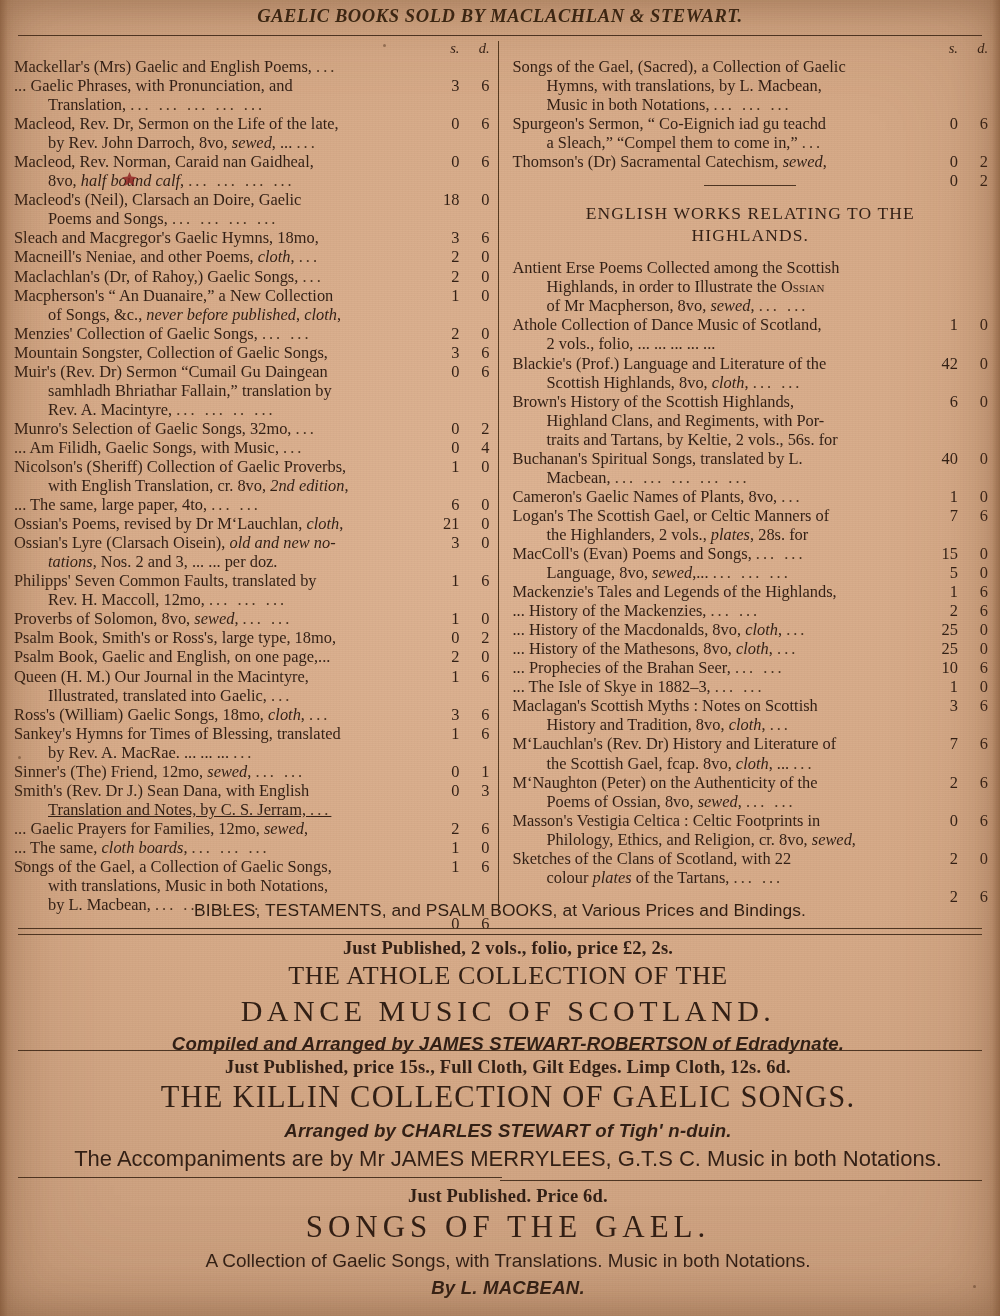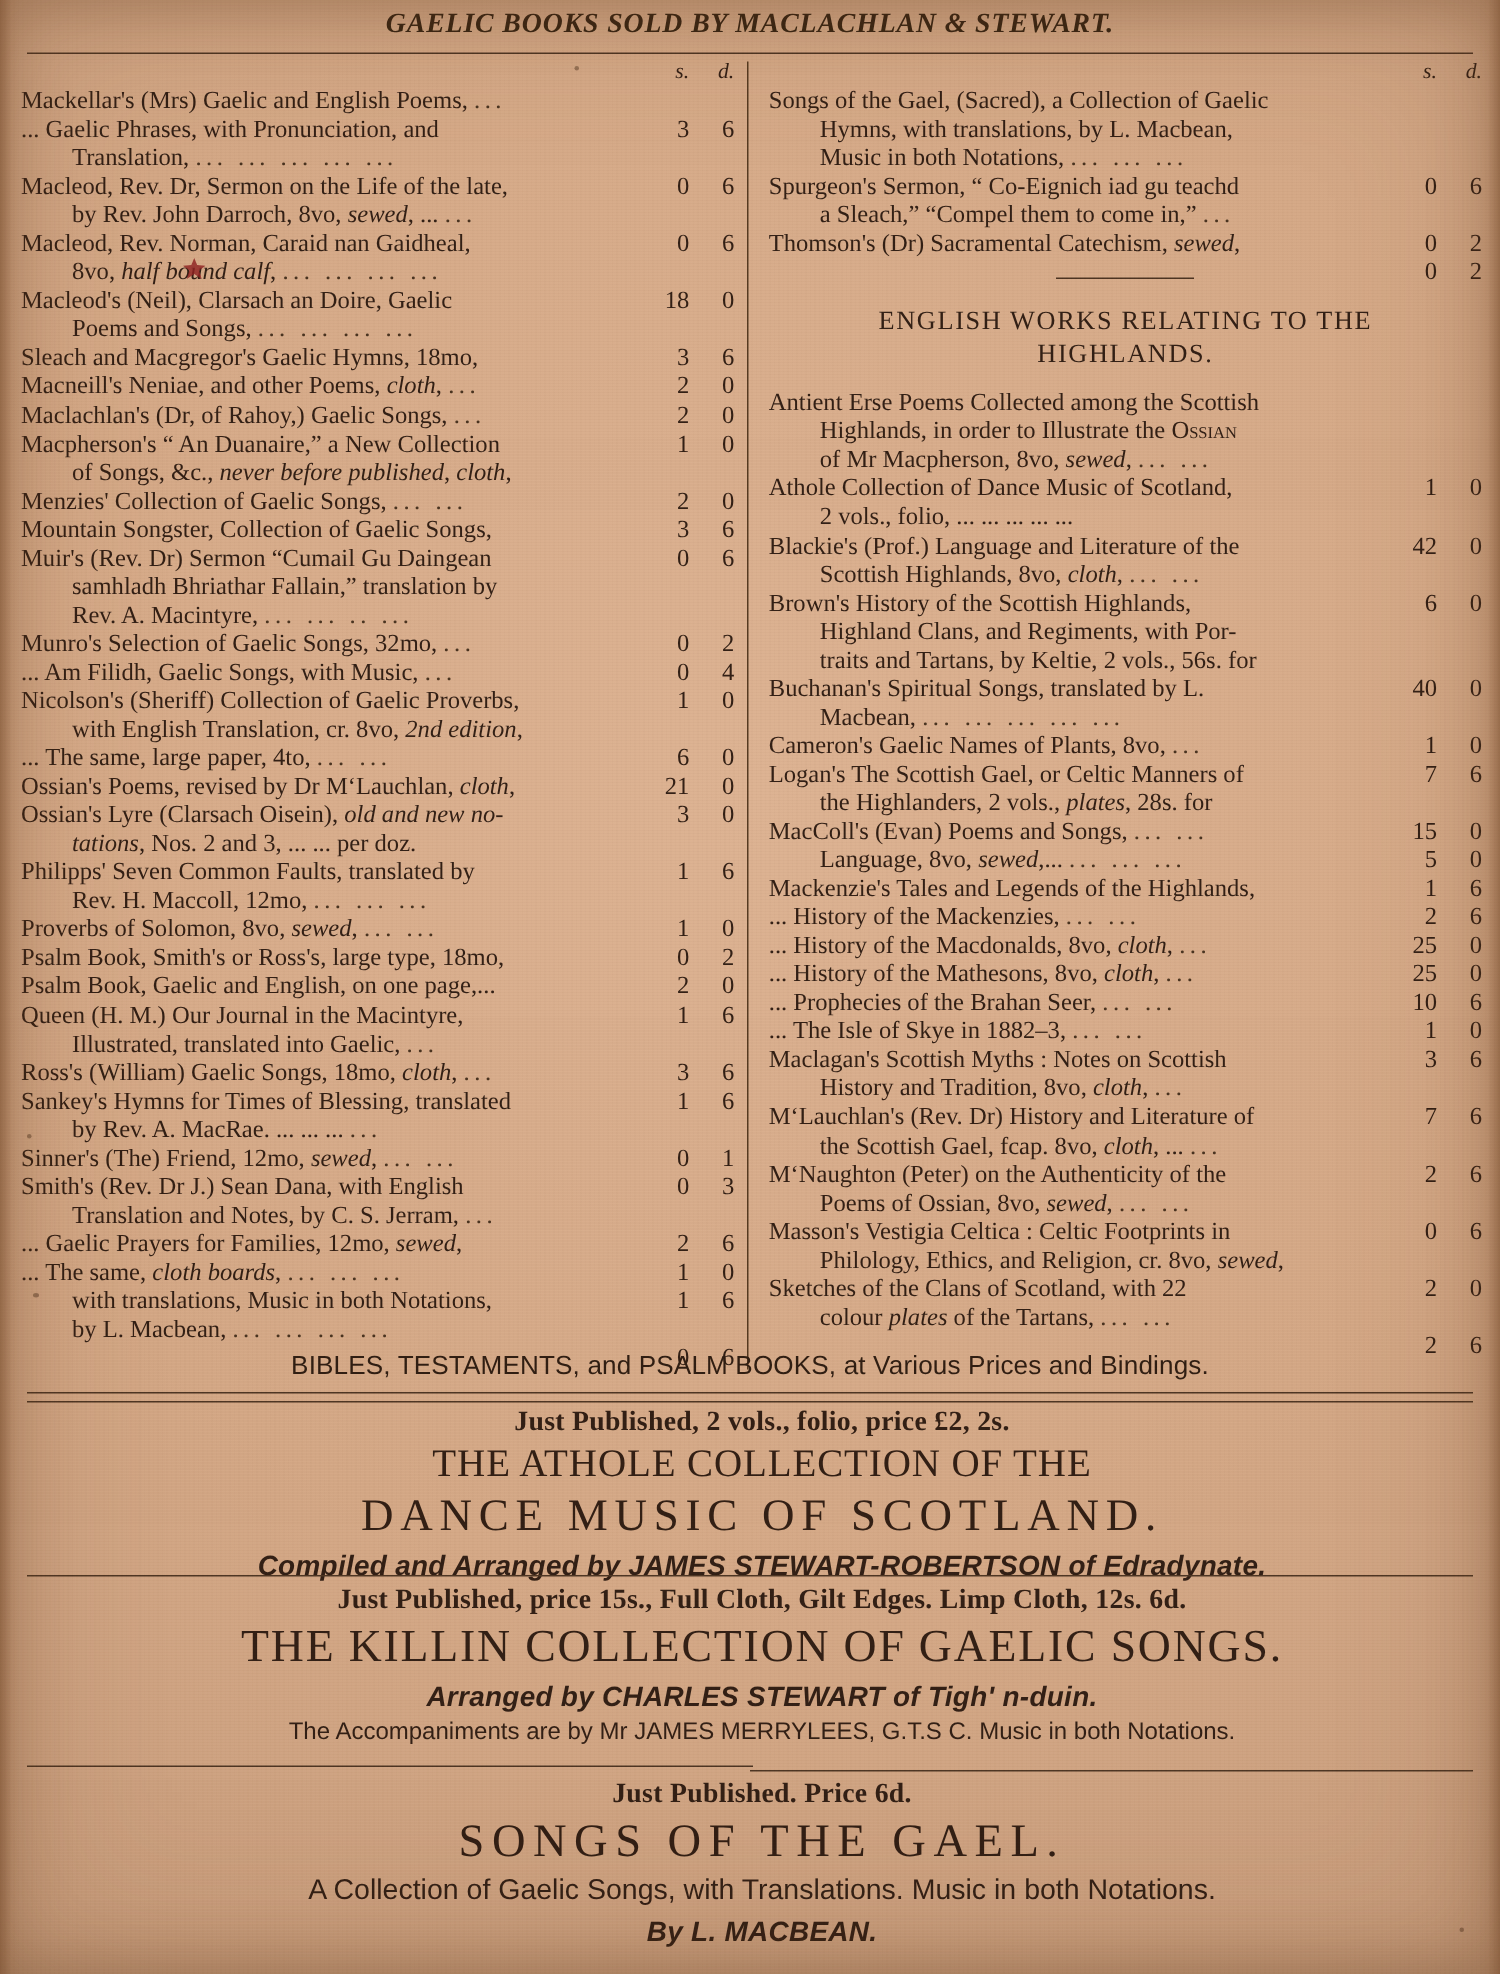--- a/index.html
+++ b/index.html
@@ -168,21 +168,21 @@
     letter-spacing: .2px;
     margin-top: 5px;
   }
   .ad-killin-title {
     font-size: 30.5px;
     letter-spacing: 1.2px;
     margin-top: 2px;
   }
   .ad-sans-plain {
     font-family: "Liberation Sans", "DejaVu Sans", sans-serif;
-    font-size: 16px;
+    font-size: 22px;
     margin-top: 4px;
   }
   .ad-songs-title {
     font-size: 31px;
     letter-spacing: 5px;
     margin-top: 2px;
   }
   .ad-sans-big {
     font-family: "Liberation Sans", "DejaVu Sans", sans-serif;
     font-size: 19px;
@@ -385,38 +385,39 @@
               </span></p>
           </div>
           <div>
             <p class="entry" style="padding-right: 66px;"><span class="txt">Sinner's (The) Friend, 12mo, <em>sewed</em>,</span> <span class="leader">...     ...</span><span class="price">
                 <span class="s">0</span>
                 <span class="d">3</span>
               </span></p>
           </div>
           <div>
             <p class="entry"><span class="txt">Smith's (Rev. Dr J.) Sean Dana, with English</span></p>
-            <p class="entry" style="padding-right: 66px;"><span style="display:inline-block;width:34px"></span><span class="txt">Translation and Notes, by C. S. Jerram,</span> <span class="leader">...</span><span class="price">
+            <p class="entry" style="padding-right: 66px; text-decoration: underline;"><span style="display:inline-block;width:34px"></span><span class="txt">Translation and Notes, by C. S. Jerram,</span> <span class="leader">...</span><span class="price">
                 <span class="s">2</span>
                 <span class="d">6</span>
               </span></p>
           </div>
           <div>
             <p class="entry" style="padding-right: 66px;"><span class="txt">... Gaelic Prayers for Families, 12mo, <em>sewed</em>,</span><span class="price">
                 <span class="s">1</span>
                 <span class="d">0</span>
               </span></p>
           </div>
           <div>
             <p class="entry" style="padding-right: 66px;"><span class="txt">... The same, <em>cloth boards</em>,</span> <span class="leader">...     ...     ...</span><span class="price">
                 <span class="s">1</span>
                 <span class="d">6</span>
               </span></p>
           </div>
           <div>
+            <p class="entry"><span class="txt">Songs of the Gael, a Collection of Gaelic Songs,</span></p>
             <p class="entry"><span style="display:inline-block;width:34px"></span><span class="txt">with translations, Music in both Notations,</span></p>
             <p class="entry" style="padding-right: 66px;"><span style="display:inline-block;width:34px"></span><span class="txt">by L. Macbean,</span> <span class="leader">...     ...     ...     ...</span><span class="price">
                 <span class="s">0</span>
                 <span class="d">6</span>
               </span></p>
           </div>
         </div>
     </div>
 
     <div class="col-divider"></div>

